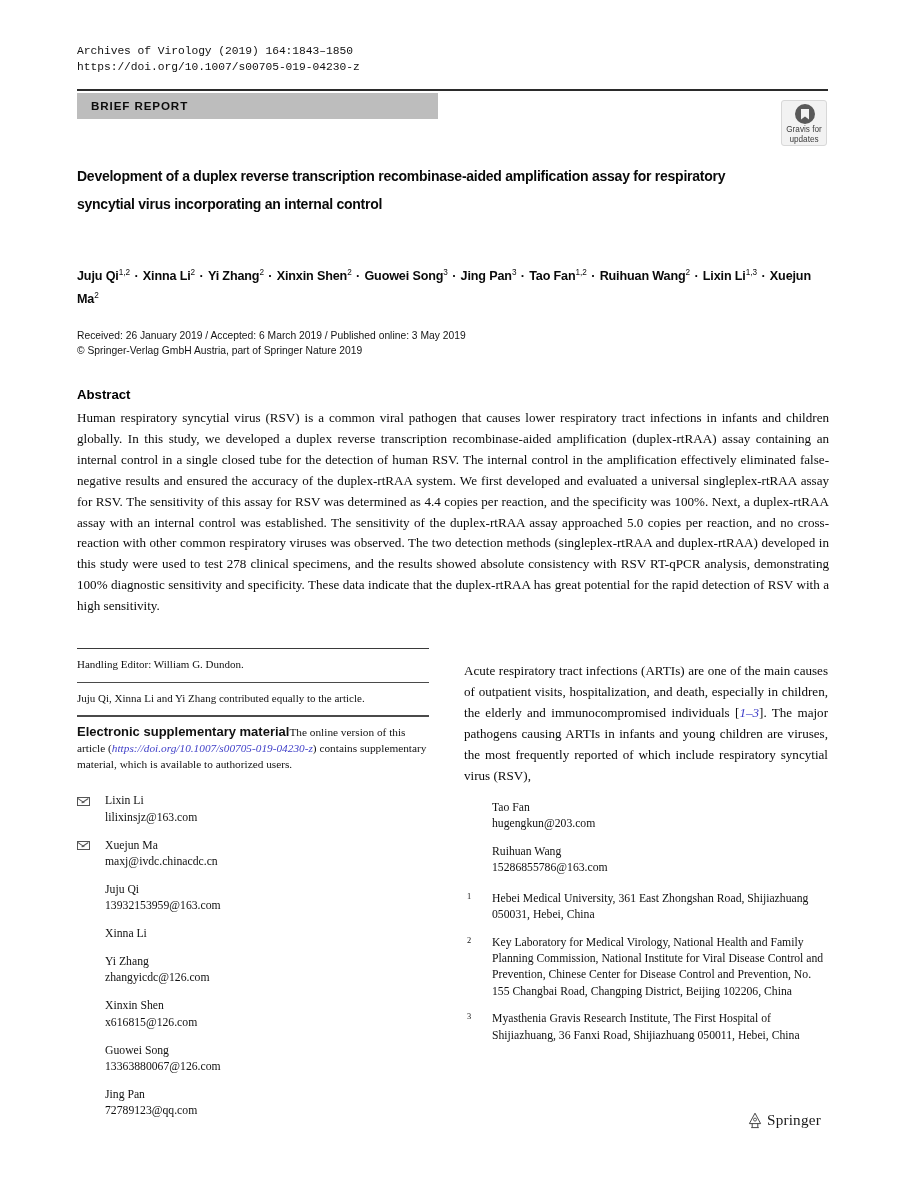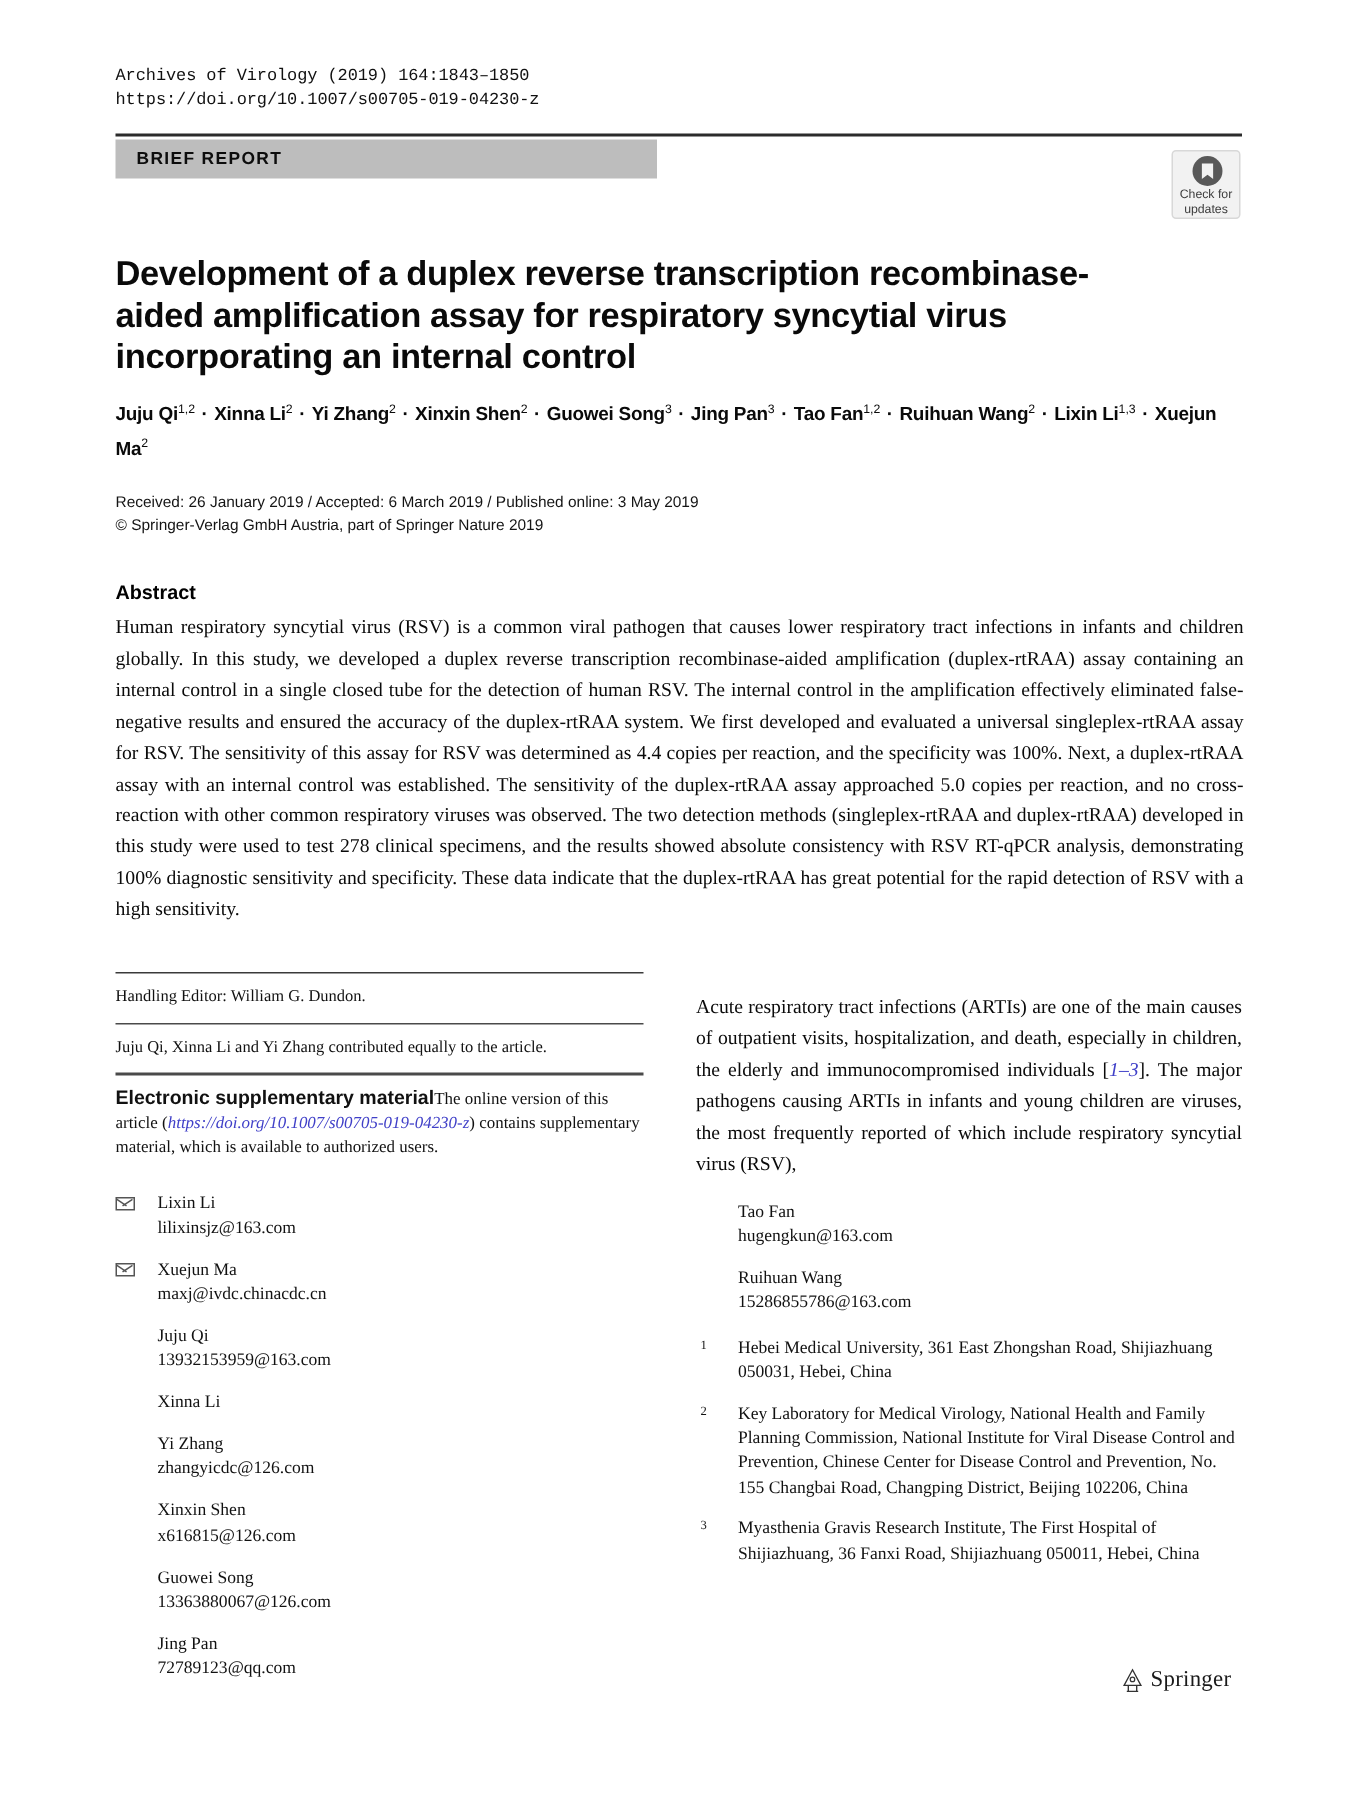--- a/index.html
+++ b/index.html
@@ -86,21 +86,21 @@
     color: #3c3c3c;
   }
 
   
   .title {
     position: absolute;
     left: 77px; top: 154px;
     width: 680px;
     font-family: "Liberation Sans", sans-serif;
     font-weight: bold;
-    font-size: 23px;
+    font-size: 14px;
     line-height: 27.5px;
     color: #0a0a0a;
     letter-spacing: -0.25px;
   }
 
   
   .authors {
     position: absolute;
     left: 77px; top: 263px;
     width: 752px;
@@ -263,21 +263,21 @@
 
   <div class="top-rule"></div>
 
   <div class="section-banner">
     <span>BRIEF REPORT</span>
   </div>
 
   <div class="crossmark">
     <div class="cm-circle"></div>
     <div class="cm-text">
-      <div>Check for</div>
+      <div>Gravis for</div>
       <div>updates</div>
     </div>
   </div>
 
   <h1 class="title">Development of a duplex reverse transcription recombinase-aided amplification assay for respiratory syncytial virus incorporating an internal control</h1>
 
   <div class="authors" id="author-list"><span>Juju Qi</span><sup>1,2</sup><span class="sep"> · </span><span>Xinna Li</span><sup>2</sup><span class="sep"> · </span><span>Yi Zhang</span><sup>2</sup><span class="sep"> · </span><span>Xinxin Shen</span><sup>2</sup><span class="sep"> · </span><span>Guowei Song</span><sup>3</sup><span class="sep"> · </span><span>Jing Pan</span><sup>3</sup><span class="sep"> · </span><span>Tao Fan</span><sup>1,2</sup><span class="sep"> · </span><span>Ruihuan Wang</span><sup>2</sup><span class="sep"> · </span><span>Lixin Li</span><sup>1,3</sup><span class="sep"> · </span><span>Xuejun Ma</span><sup>2</sup></div>
 
   <div class="dates">
     <div>Received: 26 January 2019 / Accepted: 6 March 2019 / Published online: 3 May 2019</div>
@@ -331,21 +331,21 @@
           <span class="cmail">72789123@qq.com</span>
         </div>
       </div>
   </div>
 
   <div class="col-right">
     <p class="intro-para"><span>Acute respiratory tract infections (ARTIs) are one of the main causes of outpatient visits, hospitalization, and death, especially in children, the elderly and immunocompromised individuals [</span><span class="link">1–3</span><span>]. The major pathogens causing ARTIs in infants and young children are viruses, the most frequently reported of which include respiratory syncytial virus (RSV),</span></p>
     <div class="contact-list" id="contacts-right">
         <div class="contact">
           <span class="cname">Tao Fan</span>
-          <span class="cmail">hugengkun@163.com</span>
+          <span class="cmail">hugengkun@203.com</span>
         </div>
         <div class="contact">
           <span class="cname">Ruihuan Wang</span>
           <span class="cmail">15286855786@163.com</span>
         </div>
       </div>
     <div class="affil-list" id="affiliations">
         <div class="affil"><span class="anum">1</span><span>Hebei Medical University, 361 East Zhongshan Road, Shijiazhuang 050031, Hebei, China</span></div>
         <div class="affil"><span class="anum">2</span><span>Key Laboratory for Medical Virology, National Health and Family Planning Commission, National Institute for Viral Disease Control and Prevention, Chinese Center for Disease Control and Prevention, No. 155 Changbai Road, Changping District, Beijing 102206, China</span></div>
         <div class="affil"><span class="anum">3</span><span>Myasthenia Gravis Research Institute, The First Hospital of Shijiazhuang, 36 Fanxi Road, Shijiazhuang 050011, Hebei, China</span></div>

